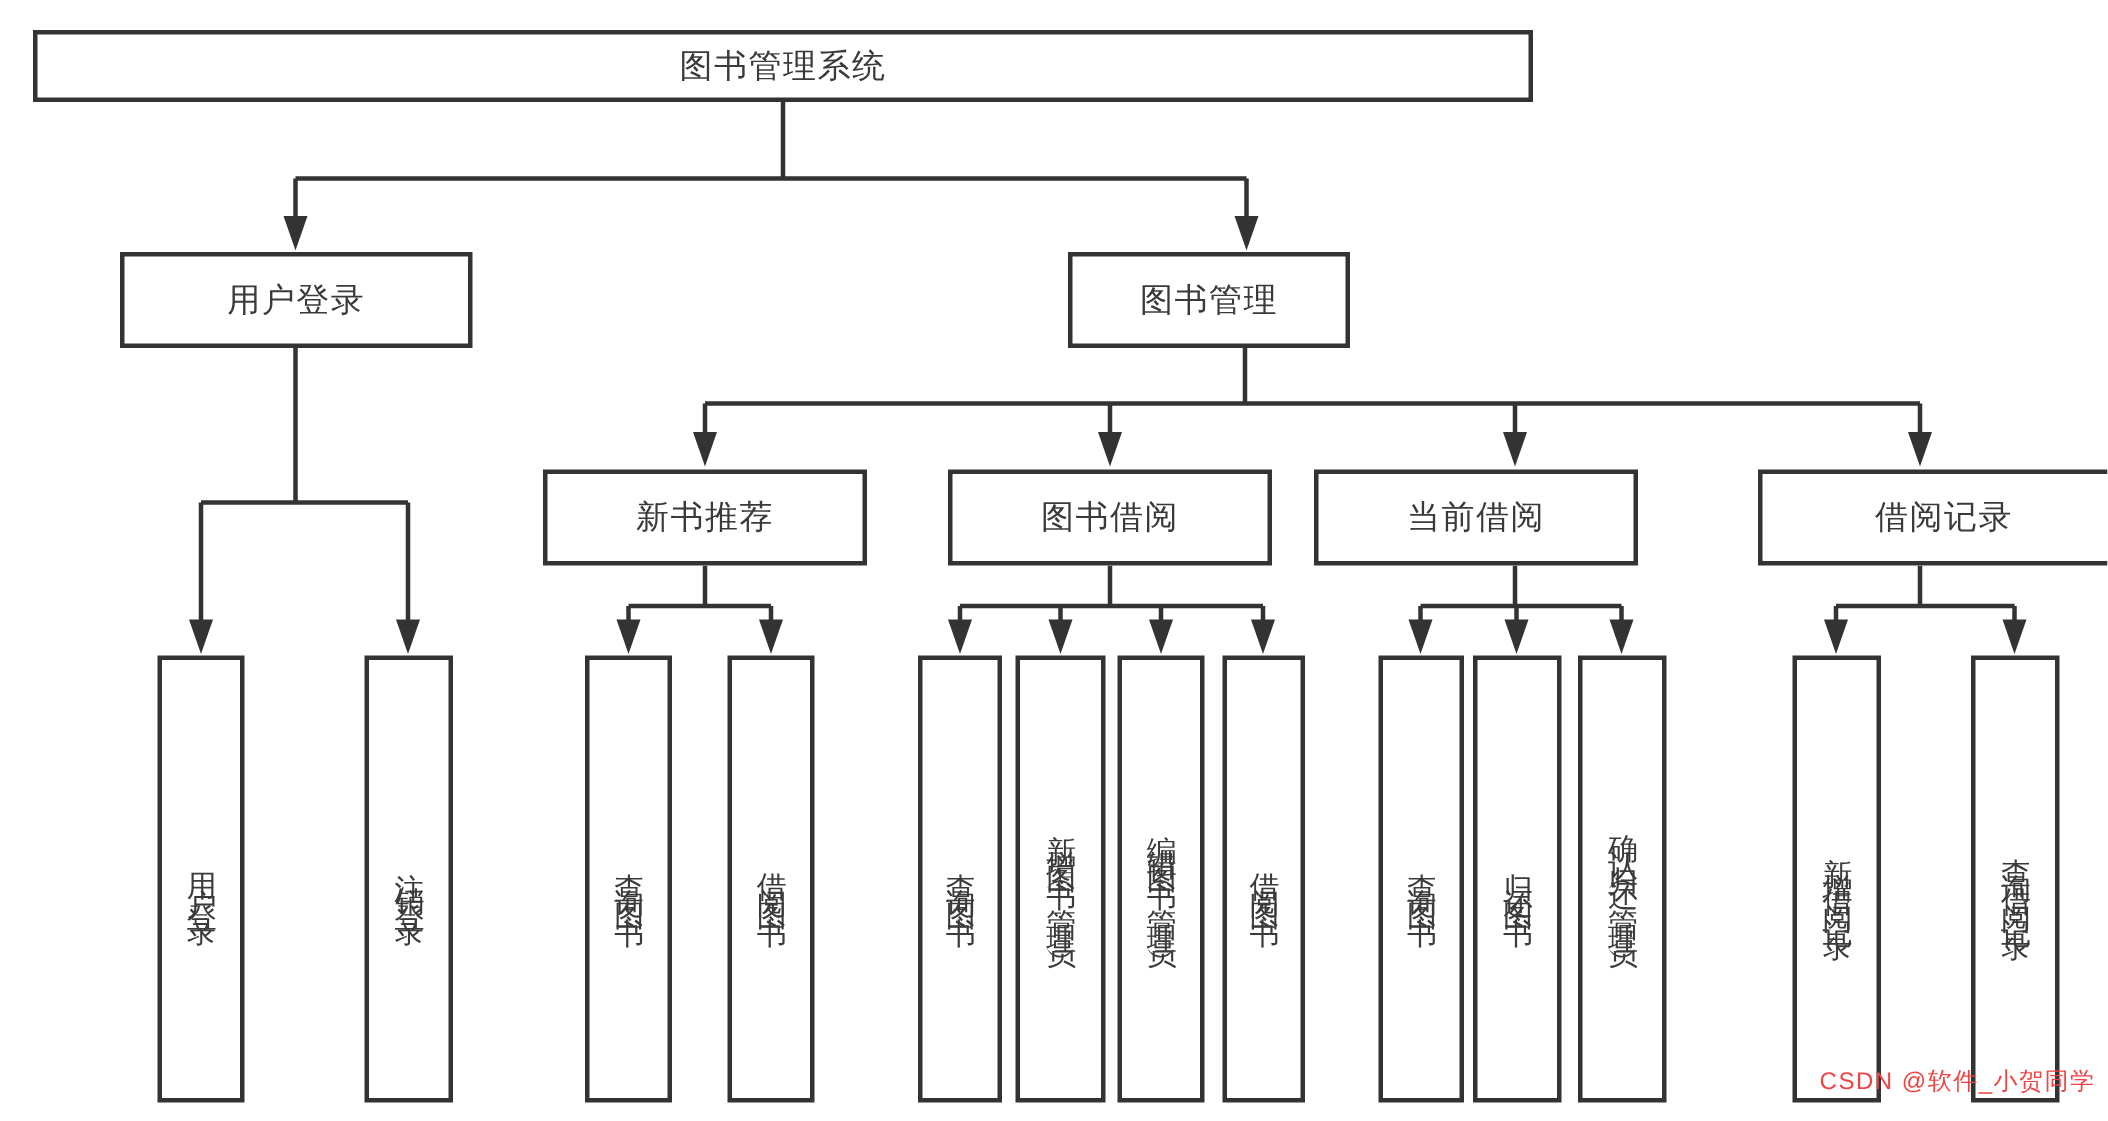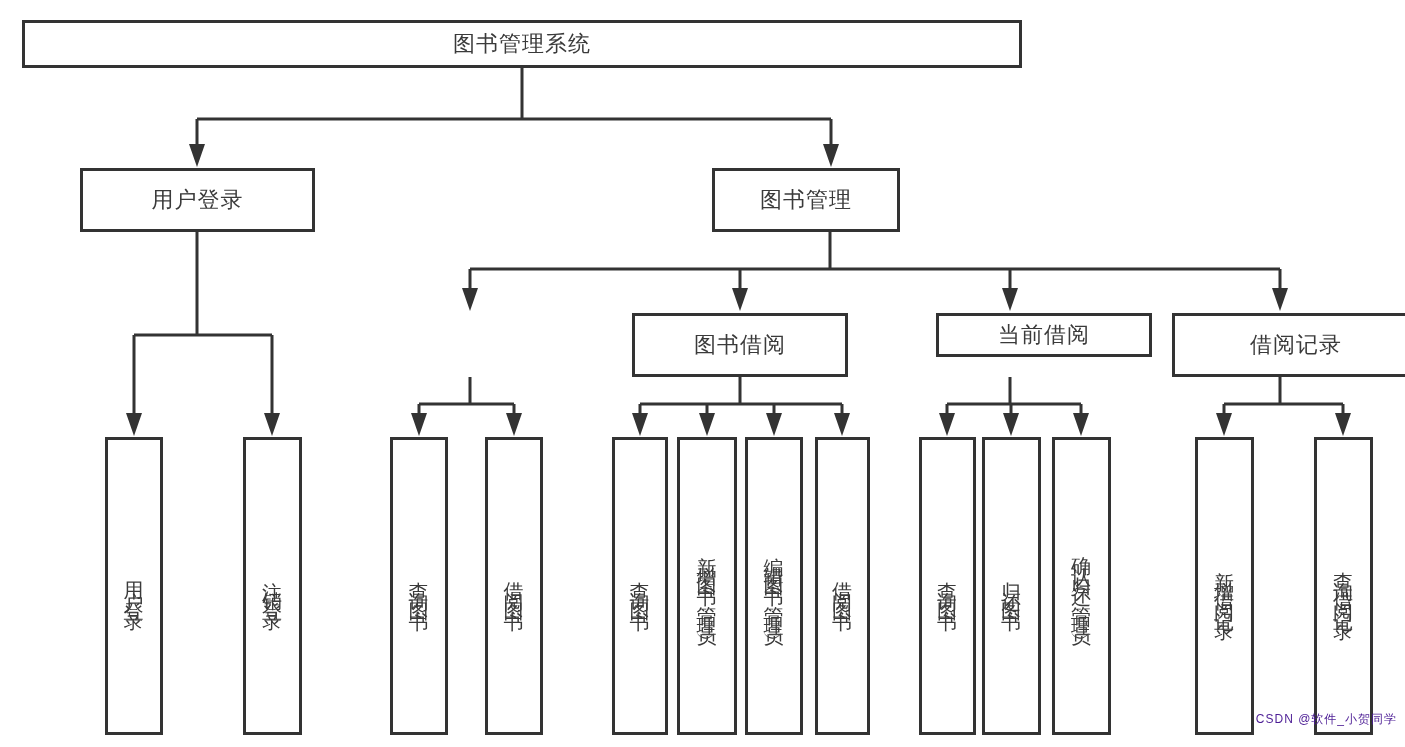--- a/index.html
+++ b/index.html
@@ -37,22 +37,22 @@
     font-size: 20px;
     line-height: 1;
     letter-spacing: 10px;
     color: #3a3a3a;
     white-space: nowrap;
   }
   .watermark {
     position: absolute;
     right: 8px;
     top: 711px;
-    font-size: 12px;
-    color: #4c1d95;
+    font-size: 16px;
+    color: #ef4444;
     letter-spacing: 1px;
     white-space: nowrap;
     pointer-events: none;
     z-index: 5;
   }
 </style>
 </head>
 <body>
 
 <div class="canvas">
@@ -100,24 +100,27 @@
     <span class="hlabel">图书管理系统</span>
   </div>
 
   <div class="box" style="left:80px; top:168px; width:235px; height:64px;">
     <span class="hlabel">用户登录</span>
   </div>
   <div class="box" style="left:712px; top:168px; width:188px; height:64px;">
     <span class="hlabel">图书管理</span>
   </div>
 
+  <div class="box" style="left:362px; top:313px; width:216px; height:64px;">
+    <span class="hlabel">新书推荐</span>
+  </div>
   <div class="box" style="left:632px; top:313px; width:216px; height:64px;justify-content:center;">
     <span class="hlabel">图书借阅</span>
   </div>
-  <div class="box" style="left:936px; top:313px; width:216px; height:44px;">
+  <div class="box" style="left:876px; top:313px; width:216px; height:64px;">
     <span class="hlabel">当前借阅</span>
   </div>
   <div class="box" style="left:1172px; top:313px; width:248px; height:64px;">
     <span class="hlabel">借阅记录</span>
   </div>
 
   <div class="box" style="left:105px; top:437px; width:58px; height:298px;">
     <span class="vlabel">用户登录</span>
   </div>
   <div class="box" style="left:243px; top:437px; width:59px; height:298px;">

